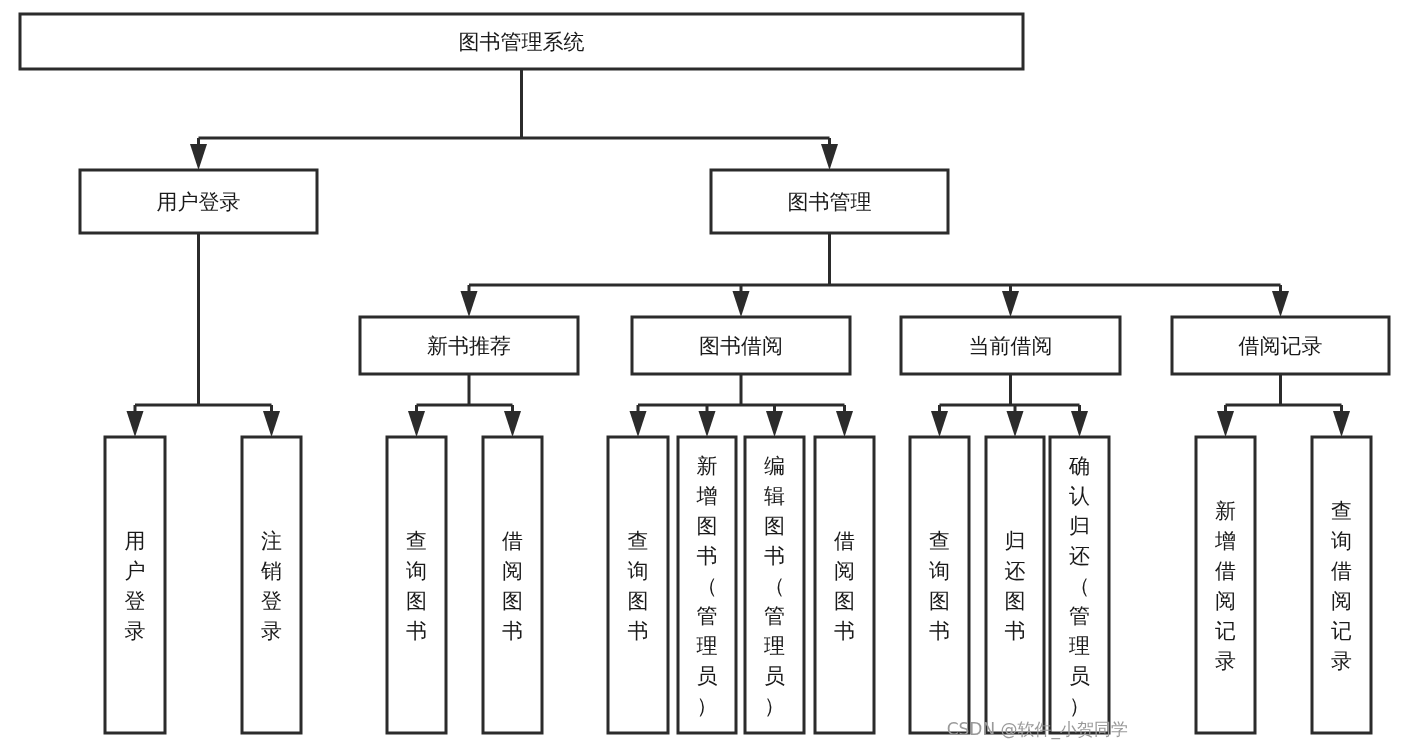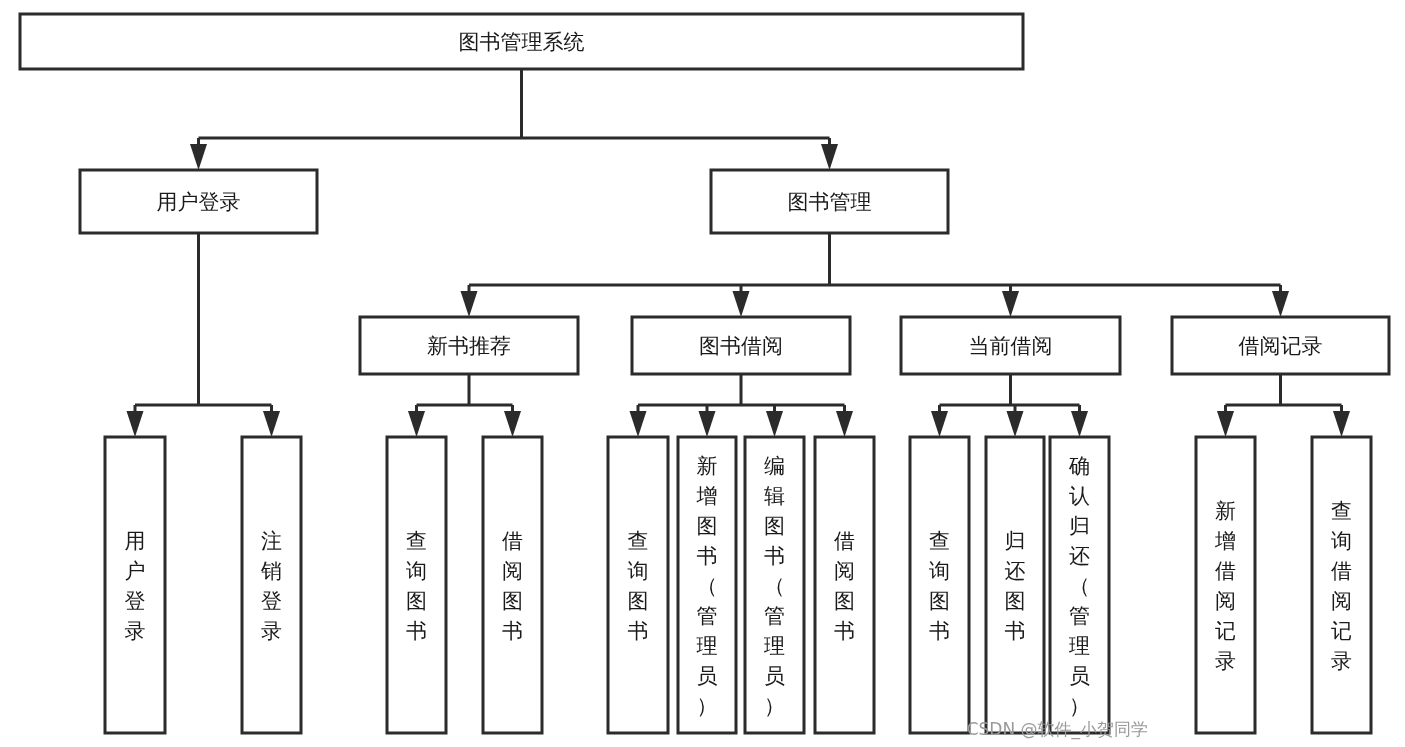--- a/index.html
+++ b/index.html
@@ -49,21 +49,21 @@
   }
   .node-label-v {
     font-family: "DejaVu Sans", "Liberation Sans", sans-serif;
     font-size: 21px;
     fill: #1a1a1a;
     text-anchor: middle;
     letter-spacing: 0px;
   }
   .watermark-text {
     position: absolute;
-    right: 0;
+    right: 20px;
     bottom: 6px;
     font-family: "DejaVu Sans", "Liberation Sans", sans-serif;
     font-size: 17px;
     color: #9a9a9a;
     white-space: nowrap;
     user-select: none;
   }
 </style>
 </head>
 <body>

